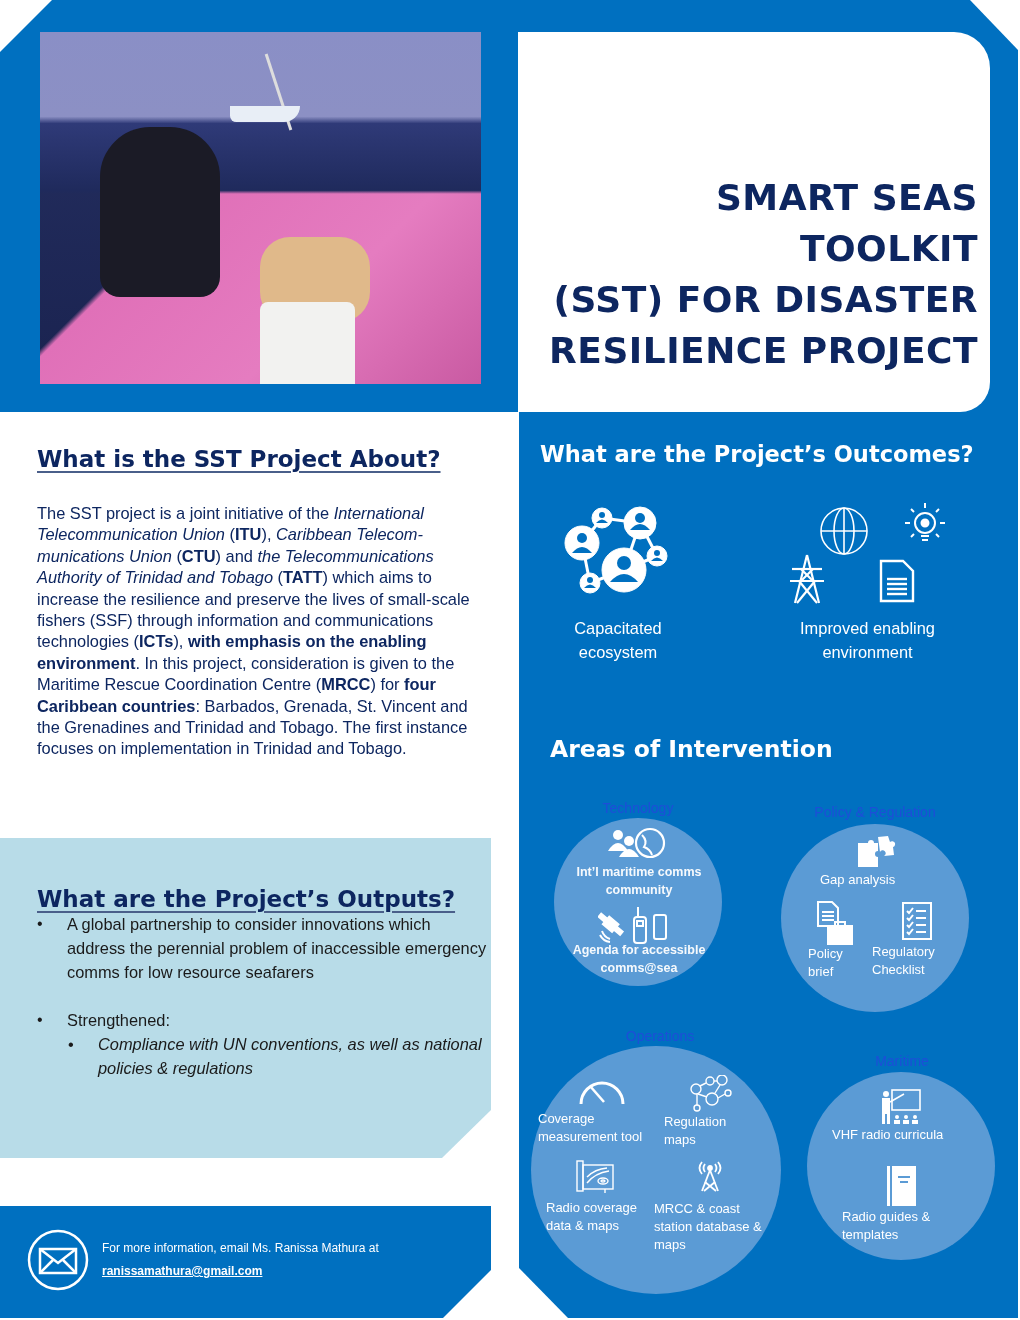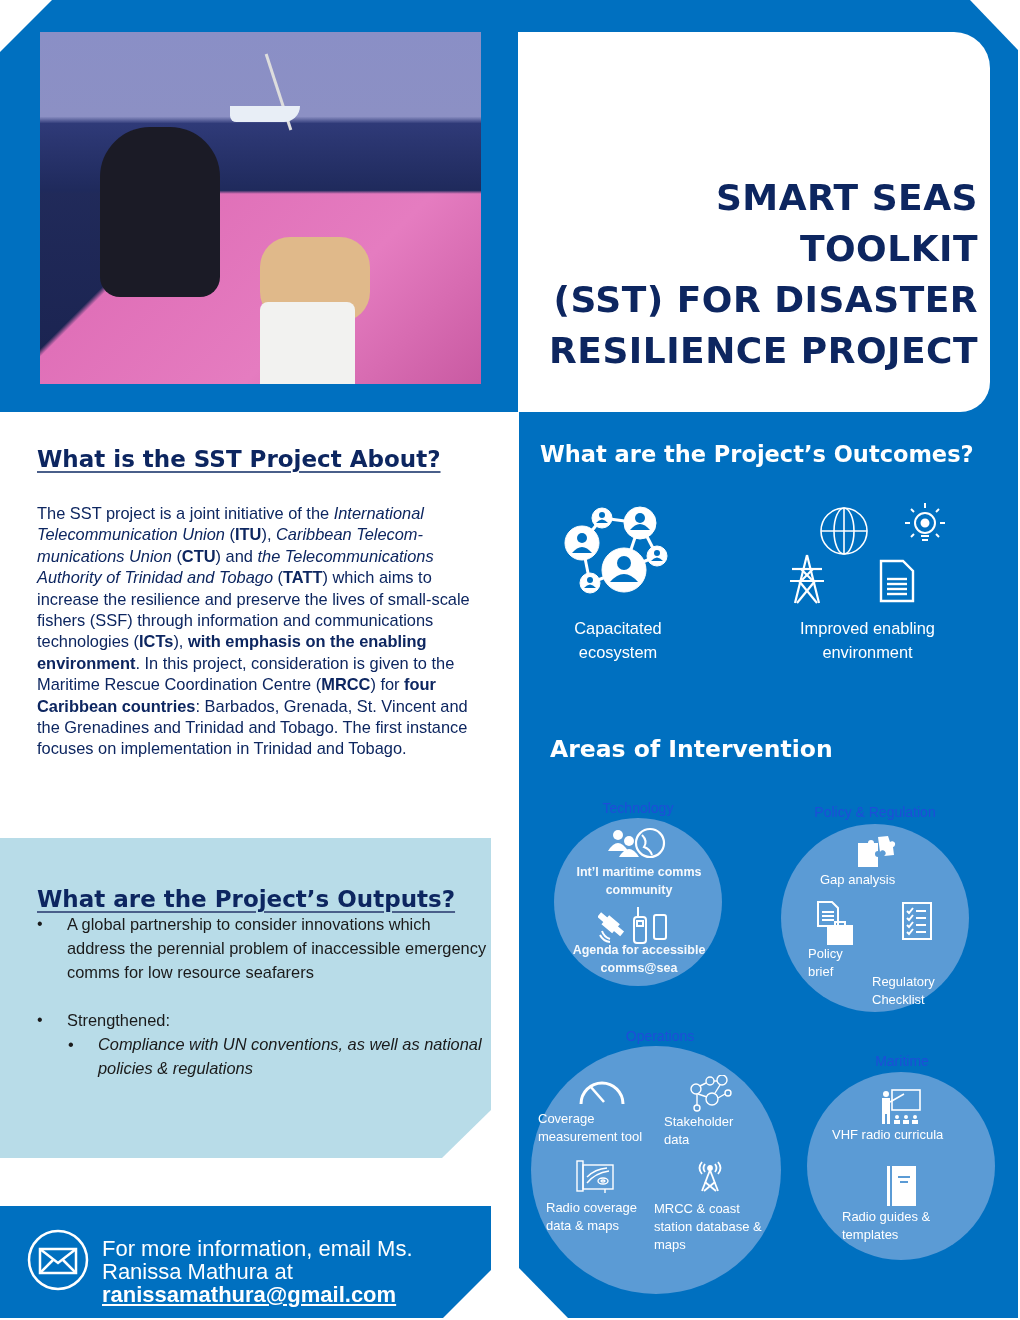--- a/index.html
+++ b/index.html
@@ -103,21 +103,21 @@
   }
 
   .footer-panel {
     left: 0; top: 1206px; width: 491px; height: 112px;
     background: #0070C0;
     clip-path: polygon(0 0, 100% 0, 100% 64px, 443px 100%, 0 100%);
   }
   .mail-icon { left: 27px; top: 1229px; width: 62px; height: 62px; }
   .footer-text {
     left: 102px; top: 1237px; width: 380px;
-    font-size: 22px; line-height: 23px; color: #ffffff;
+    font-size: 12px; line-height: 23px; color: #ffffff;
   }
   .footer-text a { color: #ffffff; font-weight: bold; text-decoration: underline; }
 
   
   .h-right {
     font-family: "DejaVu Sans", sans-serif;
     font-weight: bold; color: #ffffff;
     text-underline-offset: 4px; text-decoration-thickness: 1.5px;
   }
   .outcomes-title { left: 540px; top: 441px; font-size: 22.5px; }
@@ -332,21 +332,21 @@
     <polyline points="6,10 8,12 12,7"></polyline>
       <line x1="15" y1="10" x2="25" y2="10"></line>
     <polyline points="6,17 8,19 12,14"></polyline>
       <line x1="15" y1="17" x2="25" y2="17"></line>
     <polyline points="6,24 8,26 12,21"></polyline>
       <line x1="15" y1="24" x2="25" y2="24"></line>
     <polyline points="6,31 8,33 12,28"></polyline>
       <line x1="15" y1="31" x2="25" y2="31"></line>
   </svg>
 </div>
-<p class="abs c-item-reg" style="left:872px;top:943px;width:90px;margin-top:30px;">Regulatory Checklist</p>
+<p class="abs c-item-reg" style="left:872px;top:943px;width:90px;">Regulatory Checklist</p>
 
 <p class="abs c-label" style="left:600px;top:1028px;width:120px;">Operations</p>
 <div class="abs circle c-ops"></div>
 <div class="abs" style="left:578px;top:1078px;">
   <svg width="48" height="28" viewBox="0 0 48 28" fill="none" stroke="#fff" stroke-width="3">
     <path d="M3 26 A21 21 0 0 1 45 26"></path>
     <line x1="12" y1="8" x2="26" y2="24" stroke-width="2.5"></line>
   </svg>
 </div>
 <p class="abs c-item-reg" style="left:538px;top:1110px;width:124px;">Coverage measurement tool</p>
@@ -359,21 +359,21 @@
       <circle cx="40" cy="18" r="3"></circle>
       <circle cx="9" cy="33" r="3"></circle>
     <line x1="12" y1="11" x2="18" y2="8"></line>
       <line x1="26" y1="6" x2="29" y2="6"></line>
     <line x1="32" y1="10" x2="27" y2="18"></line>
       <line x1="37" y1="19" x2="30" y2="23"></line>
     <line x1="10" y1="19" x2="19" y2="22"></line>
       <line x1="9" y1="19" x2="9" y2="30"></line>
   </svg>
 </div>
-<p class="abs c-item-reg" style="left:664px;top:1113px;width:94px;">Stakeholder data</p>
+<p class="abs c-item-reg" style="left:664px;top:1113px;width:94px;">Regulation maps</p>
 <div class="abs" style="left:575px;top:1159px;">
   <svg width="40" height="36" viewBox="0 0 40 36" fill="none" stroke="#fff" stroke-width="1.4">
     <rect x="2" y="2" width="6" height="30"></rect>
       <rect x="8" y="6" width="30" height="24"></rect>
     <path d="M12 24 q8 -10 22 -12"></path>
       <path d="M12 18 q8 -8 20 -9"></path>
     <ellipse cx="28" cy="22" rx="5" ry="3"></ellipse>
       <ellipse cx="28" cy="22" rx="2" ry="1"></ellipse>
     <line x1="30" y1="30" x2="30" y2="34"></line>
   </svg>

